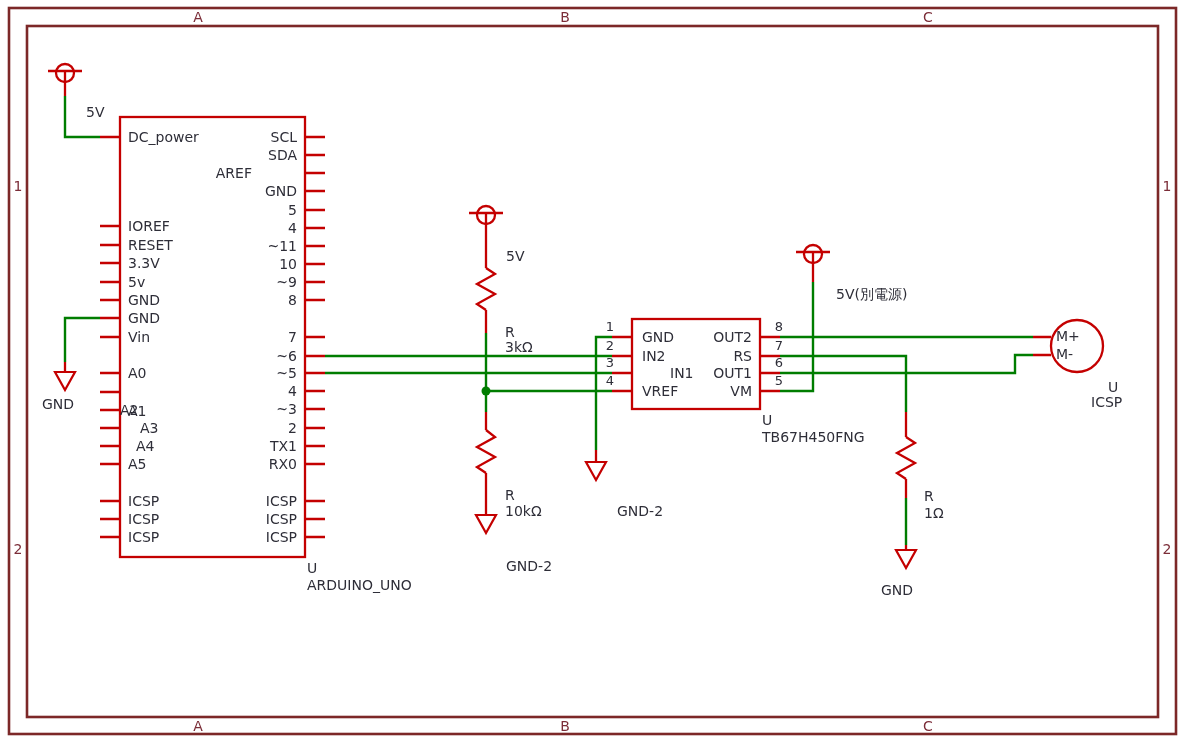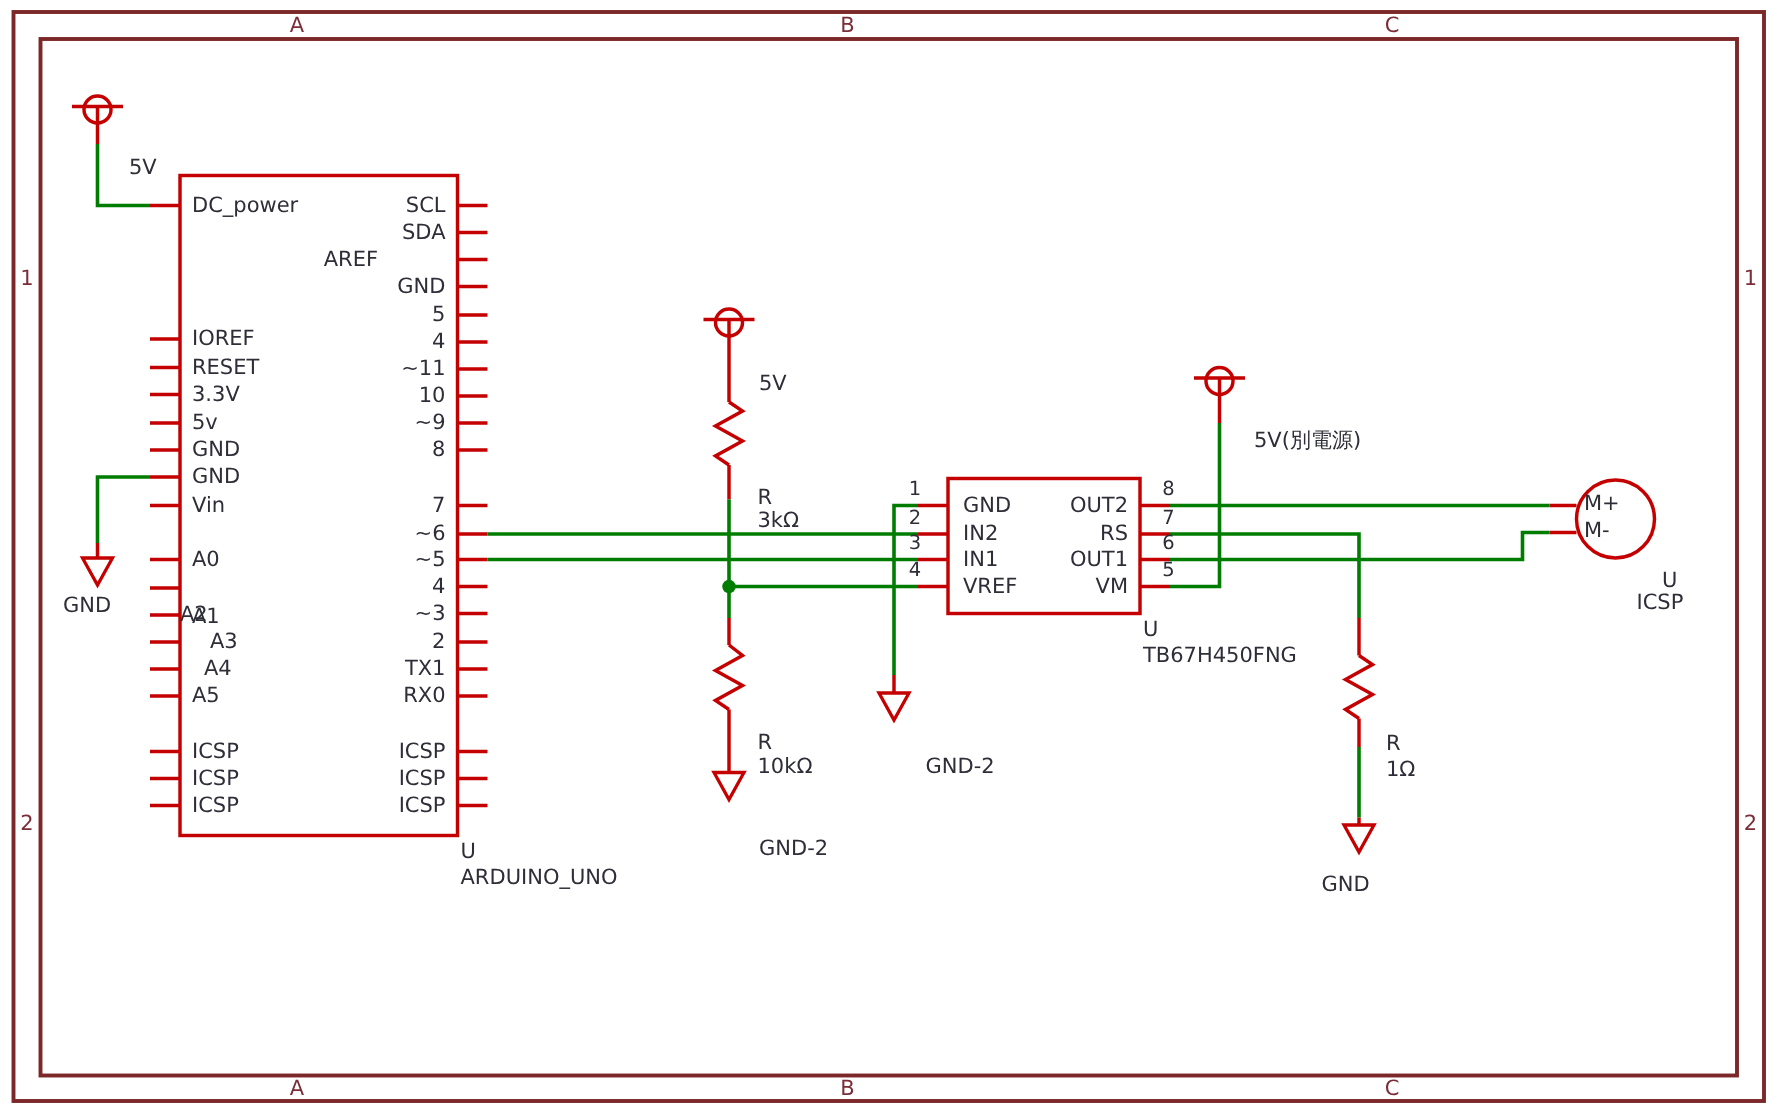--- a/index.html
+++ b/index.html
@@ -125,21 +125,21 @@
   <div class="lbl" style="right:889px;top:455px">RX0</div>
   <div class="lbl" style="right:889px;top:492px">ICSP</div>
   <div class="lbl" style="right:889px;top:510px">ICSP</div>
   <div class="lbl" style="right:889px;top:528px">ICSP</div>
 
   <div class="lbl" style="left:307px;top:559px">U</div>
   <div class="lbl" style="left:307px;top:576px">ARDUINO_UNO</div>
 
   <div class="lbl" style="left:642px;top:328px">GND</div>
   <div class="lbl" style="left:642px;top:347px">IN2</div>
-  <div class="lbl" style="left:642px;top:364px">IN1</div>
+  <div class="lbl" style="left:670px;top:364px">IN1</div>
   <div class="lbl" style="left:642px;top:382px">VREF</div>
   <div class="lbl" style="right:434px;top:328px">OUT2</div>
   <div class="lbl" style="right:434px;top:347px">RS</div>
   <div class="lbl" style="right:434px;top:364px">OUT1</div>
   <div class="lbl" style="right:434px;top:382px">VM</div>
 
   <div class="lbl num ctr" style="left:610px;top:320px">1</div>
   <div class="lbl num ctr" style="left:610px;top:339px">2</div>
   <div class="lbl num ctr" style="left:610px;top:356px">3</div>
   <div class="lbl num ctr" style="left:610px;top:374px">4</div>

